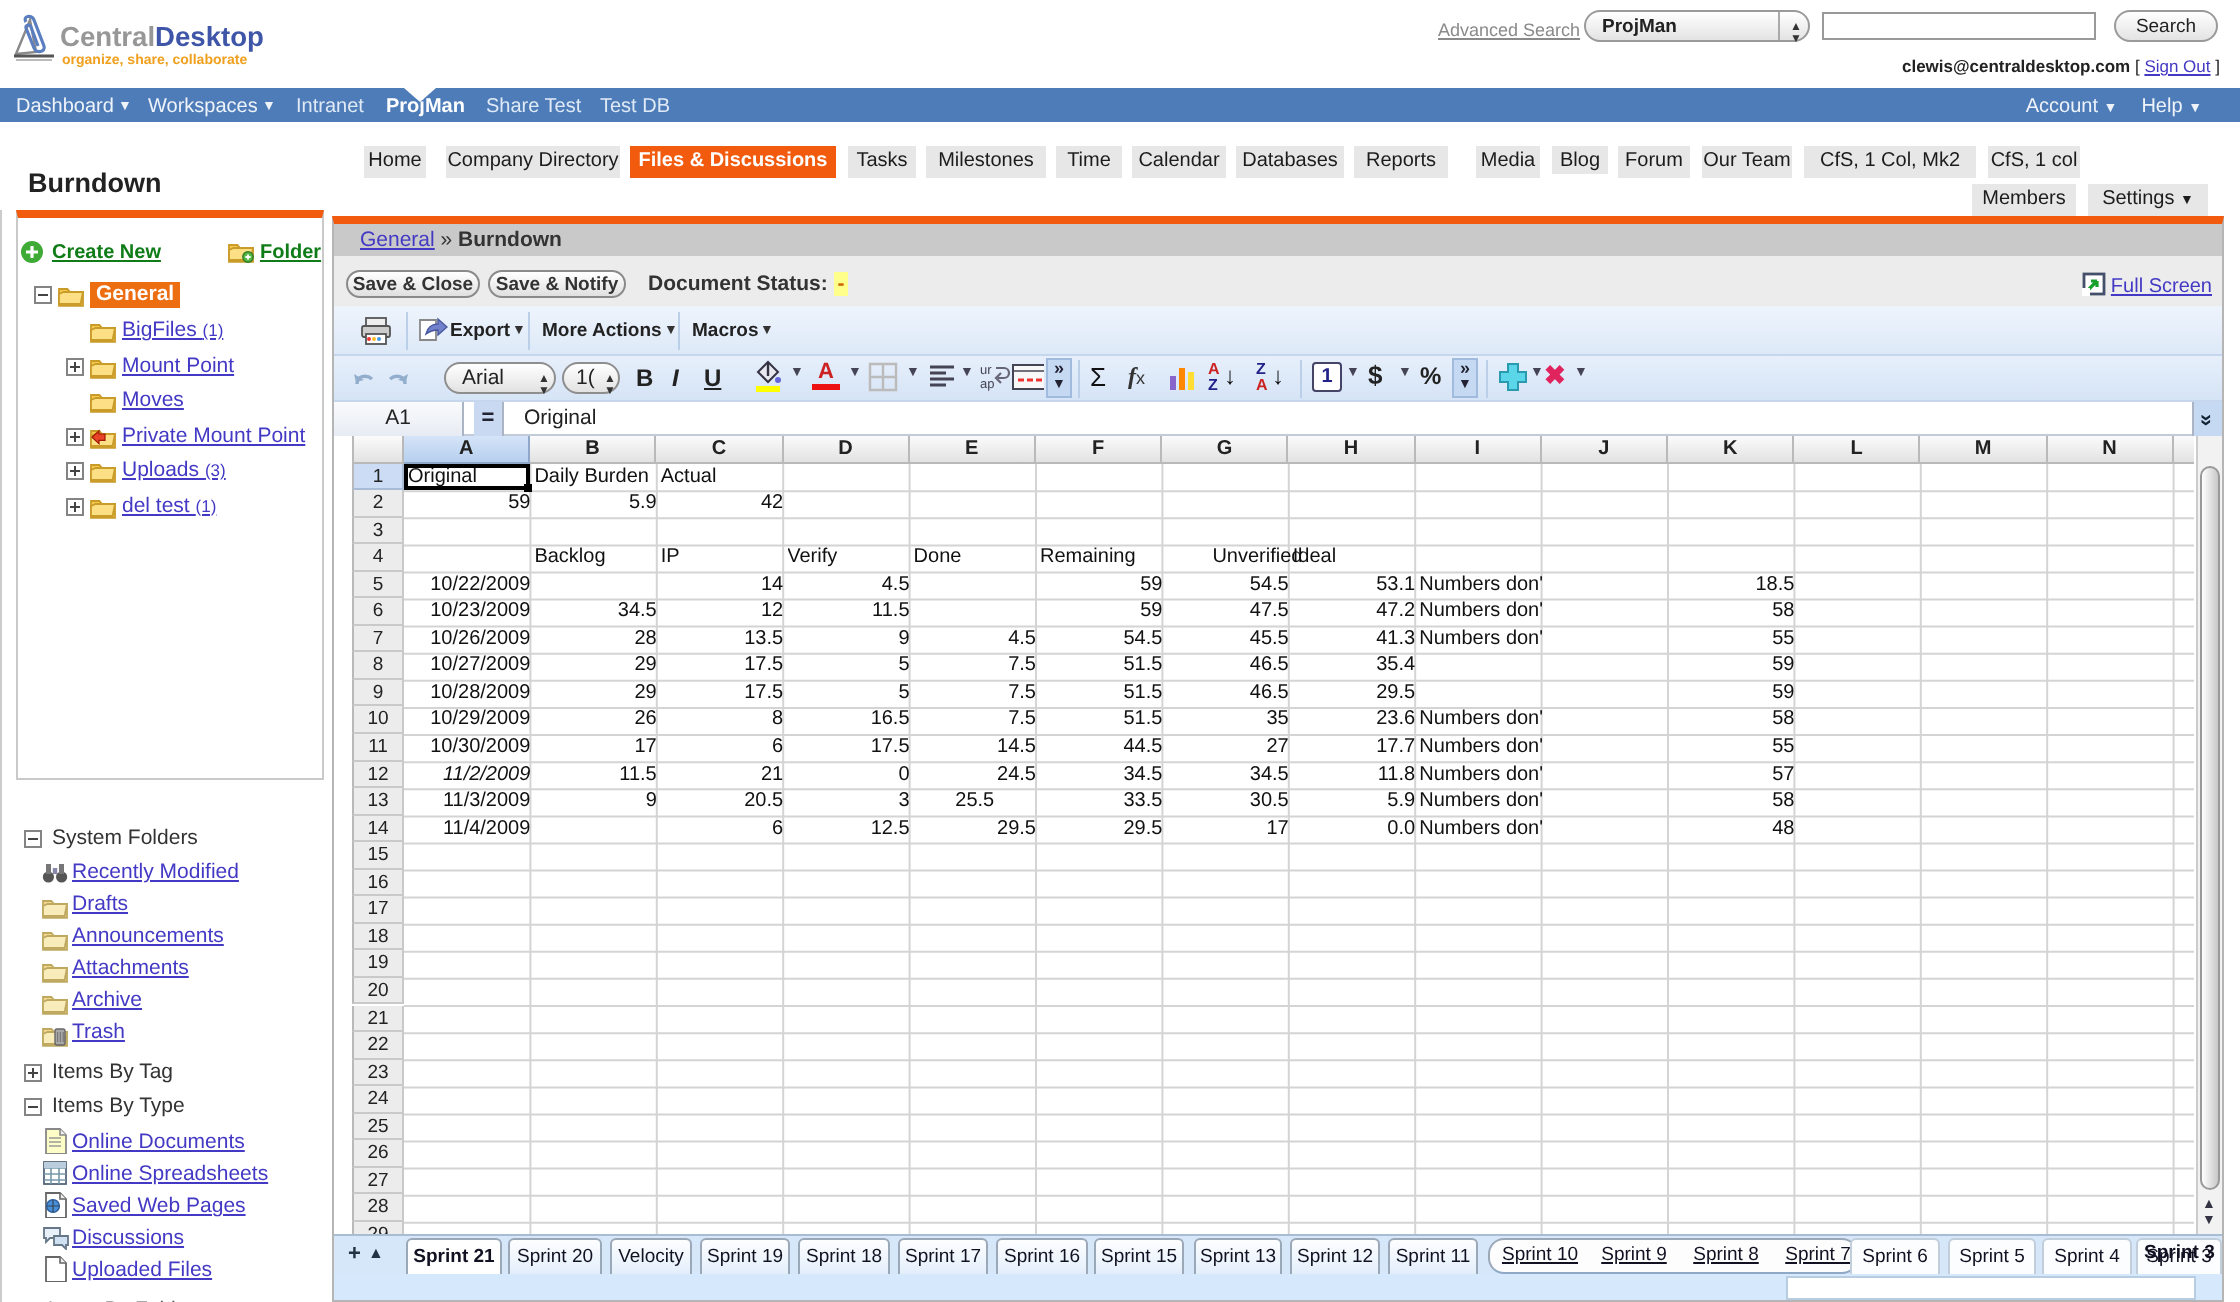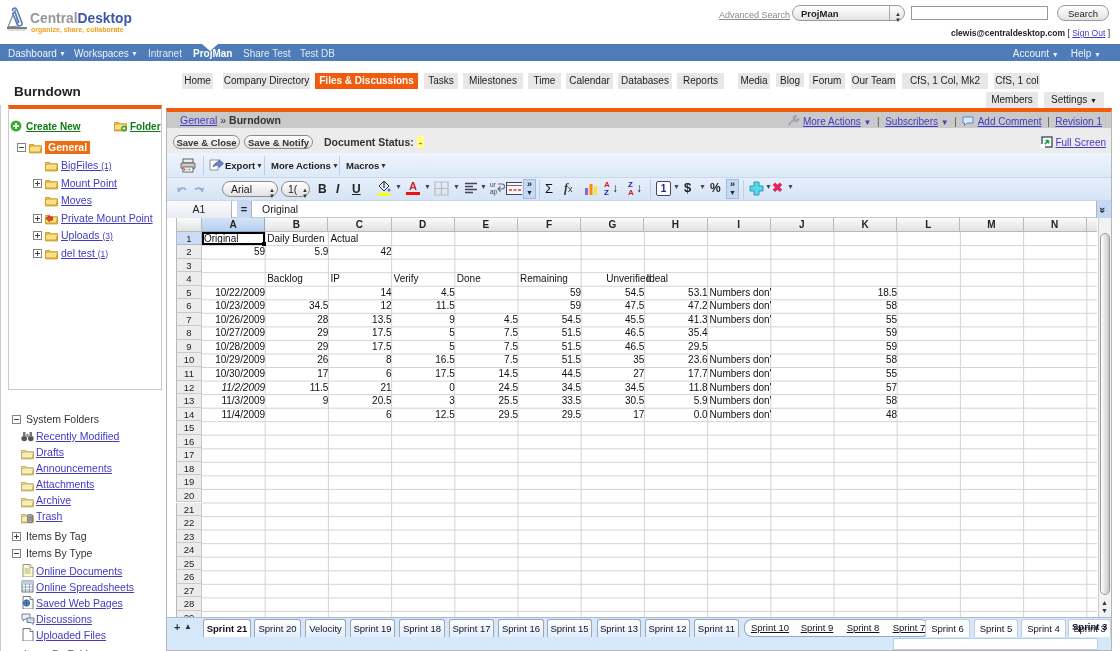--- a/index.html
+++ b/index.html
@@ -201,28 +201,20 @@
     <path d="M8.5 0.5 v3 h3" fill="#eee" stroke="#666" stroke-width="0.8"></path>
   </svg>
 <a class="ab lnk" style="left:36px;top:629px;font-size:10.5px">Uploaded Files</a>
 <div class="ab" style="left:12px;top:648px;width:140px;height:3px;overflow:hidden">
     <span style="position:absolute;top:0;font-size:10.5px;color:#555">⊞ Items By Folder</span>
   </div>
 <div class="ab" style="left:166px;top:108px;width:946px;height:543px;border:1px solid #b5b5b5;border-top:4px solid #f25b0e;background:#fff;overflow:hidden">
     <div class="ab" style="left:0;top:0;width:944px;height:539px">
       <div class="ab" style="left:0;top:0;width:944px;height:16px;background:#c9c9c9"></div>
       <div class="ab" style="left:13px;top:2px;font-size:10.5px;color:#333"><a class="lnk">General</a> » <b>Burndown</b></div>
-      <div class="ab" style="right:9px;top:2.5px;font-size:10px;white-space:nowrap;color:#555">
-<svg width="13" height="11" style="vertical-align:-1px">
-          <path d="M1.5 10 L6.5 5" stroke="#9aa" stroke-width="1.8"></path>
-          <path d="M6 2.2 a3 3 0 0 1 4 -1.2 l-1.8 1.8 0.2 1.8 1.8 0.2 1.8-1.8 a3 3 0 0 1 -4.4 3.4 z" fill="#aab" stroke="#889" stroke-width="0.5"></path>
-        </svg>
-<a class="lnk">More Actions</a> <span style="font-size:8px;color:#4339c4">▼</span> &nbsp;|&nbsp; <a class="lnk">Subscribers</a> <span style="font-size:8px;color:#4339c4">▼</span> &nbsp;|&nbsp; <svg width="13" height="10" style="vertical-align:-1px">
-          <path d="M1 1 h10 v6 h-6 l-2.5 2.5 v-2.5 h-1.5 z" fill="#dceafc" stroke="#5588cc" stroke-width="1"></path>
-        </svg> <a class="lnk">Add Comment</a> &nbsp;|&nbsp; <a class="lnk">Revision 1</a></div>
       <div class="ab" style="left:0;top:16px;width:944px;height:25px;background:#ececec"></div>
       <div class="ab" style="left:6px;top:23px;width:67px;height:14px;border:1px solid #8a8a8a;border-radius:8px;background:linear-gradient(#fff,#e0e0e0);font-size:9.5px;font-weight:bold;color:#333;text-align:center;line-height:13px">Save &amp; Close</div>
       <div class="ab" style="left:77px;top:23px;width:69px;height:14px;border:1px solid #8a8a8a;border-radius:8px;background:linear-gradient(#fff,#e0e0e0);font-size:9.5px;font-weight:bold;color:#333;text-align:center;line-height:13px">Save &amp; Notify</div>
       <div class="ab" style="left:157px;top:24px;font-size:10.5px;font-weight:bold;color:#333">Document Status: <span style="background:#ffff8c;color:#c60;padding:0 2px">-</span></div>
       <div class="ab" style="right:5px;top:24px;font-size:10px"><svg width="12" height="12" style="vertical-align:-2px">
           <rect x="1" y="1" width="10" height="10" fill="#fff" stroke="#44506a" stroke-width="1.4"></rect>
           <path d="M3.5 8.5 L7.5 4.5 M7.5 4.5 h-3 M7.5 4.5 v3" stroke="#16a02c" stroke-width="1.6" fill="none"></path>
           <rect x="0" y="8" width="4" height="4" fill="#fff"></rect>
         </svg> <a class="lnk">Full Screen</a></div>
       <div class="ab" style="left:0;top:41px;width:944px;height:25px;background:linear-gradient(#eef4fc,#dde9f8);border-bottom:1px solid #c6d6ec"></div>
@@ -523,21 +515,21 @@
         <div class="ab" style="left:280.8px;top:162.6px;width:61.2px;height:13.6px;font-size:10px;color:#111;line-height:13.6px;overflow:hidden;white-space:nowrap;text-align:right;">24.5</div>
         <div class="ab" style="left:344.0px;top:162.6px;width:61.2px;height:13.6px;font-size:10px;color:#111;line-height:13.6px;overflow:hidden;white-space:nowrap;text-align:right;">34.5</div>
         <div class="ab" style="left:407.2px;top:162.6px;width:61.2px;height:13.6px;font-size:10px;color:#111;line-height:13.6px;overflow:hidden;white-space:nowrap;text-align:right;">34.5</div>
         <div class="ab" style="left:470.4px;top:162.6px;width:61.2px;height:13.6px;font-size:10px;color:#111;line-height:13.6px;overflow:hidden;white-space:nowrap;text-align:right;">11.8</div>
         <div class="ab" style="left:533.6px;top:162.6px;width:61.2px;height:13.6px;font-size:10px;color:#111;line-height:13.6px;overflow:hidden;white-space:nowrap;text-align:left;">Numbers don'</div>
         <div class="ab" style="left:660.0px;top:162.6px;width:61.2px;height:13.6px;font-size:10px;color:#111;line-height:13.6px;overflow:hidden;white-space:nowrap;text-align:right;">57</div>
         <div class="ab" style="left:28.0px;top:176.1px;width:61.2px;height:13.6px;font-size:10px;color:#111;line-height:13.6px;overflow:hidden;white-space:nowrap;text-align:right;">11/3/2009</div>
         <div class="ab" style="left:91.2px;top:176.1px;width:61.2px;height:13.6px;font-size:10px;color:#111;line-height:13.6px;overflow:hidden;white-space:nowrap;text-align:right;">9</div>
         <div class="ab" style="left:154.4px;top:176.1px;width:61.2px;height:13.6px;font-size:10px;color:#111;line-height:13.6px;overflow:hidden;white-space:nowrap;text-align:right;padding-left:21px;">20.5</div>
         <div class="ab" style="left:217.6px;top:176.1px;width:61.2px;height:13.6px;font-size:10px;color:#111;line-height:13.6px;overflow:hidden;white-space:nowrap;text-align:right;">3</div>
-        <div class="ab" style="left:280.8px;top:176.1px;width:61.2px;height:13.6px;font-size:10px;color:#111;line-height:13.6px;overflow:hidden;white-space:nowrap;text-align:right;">25.5</div>
+        <div class="ab" style="left:280.8px;top:176.1px;width:61.2px;height:13.6px;font-size:10px;color:#111;line-height:13.6px;overflow:hidden;white-space:nowrap;text-align:center;">25.5</div>
         <div class="ab" style="left:344.0px;top:176.1px;width:61.2px;height:13.6px;font-size:10px;color:#111;line-height:13.6px;overflow:hidden;white-space:nowrap;text-align:right;">33.5</div>
         <div class="ab" style="left:407.2px;top:176.1px;width:61.2px;height:13.6px;font-size:10px;color:#111;line-height:13.6px;overflow:hidden;white-space:nowrap;text-align:right;">30.5</div>
         <div class="ab" style="left:470.4px;top:176.1px;width:61.2px;height:13.6px;font-size:10px;color:#111;line-height:13.6px;overflow:hidden;white-space:nowrap;text-align:right;">5.9</div>
         <div class="ab" style="left:533.6px;top:176.1px;width:61.2px;height:13.6px;font-size:10px;color:#111;line-height:13.6px;overflow:hidden;white-space:nowrap;text-align:left;">Numbers don'</div>
         <div class="ab" style="left:660.0px;top:176.1px;width:61.2px;height:13.6px;font-size:10px;color:#111;line-height:13.6px;overflow:hidden;white-space:nowrap;text-align:right;">58</div>
         <div class="ab" style="left:28.0px;top:189.7px;width:61.2px;height:13.6px;font-size:10px;color:#111;line-height:13.6px;overflow:hidden;white-space:nowrap;text-align:right;">11/4/2009</div>
         <div class="ab" style="left:154.4px;top:189.7px;width:61.2px;height:13.6px;font-size:10px;color:#111;line-height:13.6px;overflow:hidden;white-space:nowrap;text-align:right;">6</div>
         <div class="ab" style="left:217.6px;top:189.7px;width:61.2px;height:13.6px;font-size:10px;color:#111;line-height:13.6px;overflow:hidden;white-space:nowrap;text-align:right;">12.5</div>
         <div class="ab" style="left:280.8px;top:189.7px;width:61.2px;height:13.6px;font-size:10px;color:#111;line-height:13.6px;overflow:hidden;white-space:nowrap;text-align:right;">29.5</div>
         <div class="ab" style="left:344.0px;top:189.7px;width:61.2px;height:13.6px;font-size:10px;color:#111;line-height:13.6px;overflow:hidden;white-space:nowrap;text-align:right;">29.5</div>

